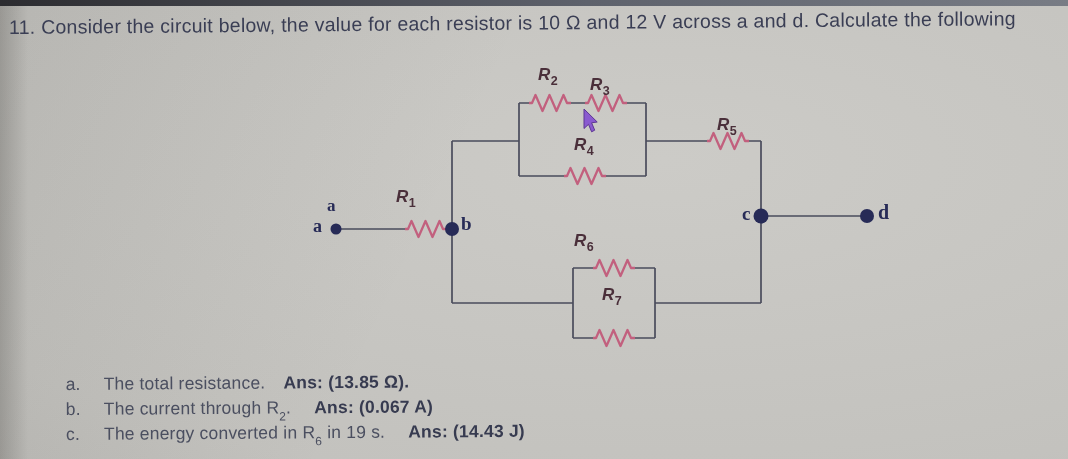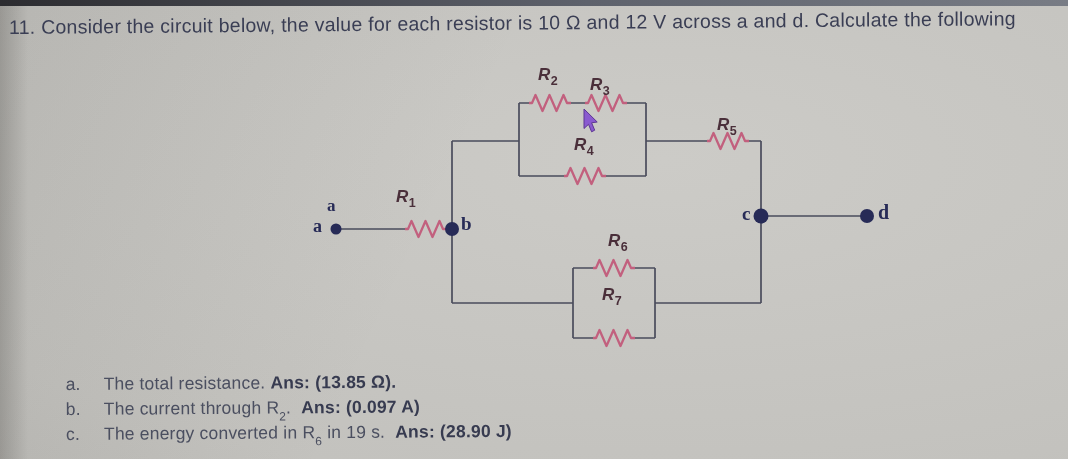--- a/index.html
+++ b/index.html
@@ -42,21 +42,21 @@
   .answers{
     position:absolute;left:0;top:0;width:100%;
     transform:rotate(-0.4deg);transform-origin:60px 440px;
   }
   .qrow{
     position:absolute;left:66px;white-space:nowrap;
     font-size:17.5px;color:#4b4f60;letter-spacing:0.2px;
   }
   .qletter{display:inline-block;width:38px;}
   .qrow sub{font-size:12px;position:relative;top:2px;}
-  .qans{font-weight:bold;color:#373b50;margin-left:5px;}
+  .qans{font-weight:bold;color:#373b50;margin-left:18px;}
 </style>
 </head>
 <body>
 
 <div class="page">
 
   <div class="top-strip"></div>
 
   <div class="title">11. Consider the circuit below, the value for each resistor is 10 Ω and 12 V across a and d. Calculate the following</div>
 
@@ -105,34 +105,34 @@
     <g stroke-width="1" fill="#8a5ad0">
       <polygon stroke="#5d3693" points="584,109 584,128.5 588.5,124.3 591.6,131.8 594.7,130.2 591.6,122.8 597.2,122"></polygon>
     </g>
   </svg>
 
   <span class="rlabel" style="left:396px;top:188px"><i>R</i><sub>1</sub></span>
   <span class="rlabel" style="left:538px;top:66px"><i>R</i><sub>2</sub></span>
   <span class="rlabel" style="left:590px;top:76px"><i>R</i><sub>3</sub></span>
   <span class="rlabel" style="left:574px;top:136px"><i>R</i><sub>4</sub></span>
   <span class="rlabel" style="left:717px;top:116px"><i>R</i><sub>5</sub></span>
-  <span class="rlabel" style="left:608px;top:232px"><i>R</i><sub>6</sub></span>
+  <span class="rlabel" style="left:574px;top:232px"><i>R</i><sub>6</sub></span>
   <span class="rlabel" style="left:602px;top:286px"><i>R</i><sub>7</sub></span>
 
   <span class="nlabel" style="left:327px;top:197px;font-size:17px">a</span>
   <span class="nlabel" style="left:313px;top:217px;font-size:18px">a</span>
   <span class="nlabel" style="left:461px;top:214px">b</span>
   <span class="nlabel" style="left:742px;top:204px">c</span>
   <span class="nlabel" style="left:878px;top:202px;font-size:20px">d</span>
 
   <div class="answers">
     <div class="qrow" style="top:374px">
       <span class="qletter">a.</span><span>The total resistance.</span><sub></sub><span></span><span class="qans">Ans: (13.85 Ω).</span>
     </div>
     <div class="qrow" style="top:399px">
-      <span class="qletter">b.</span><span>The current through R</span><sub>2</sub><span>. </span><span class="qans">Ans: (0.097 A)</span>
+      <span class="qletter">b.</span><span>The current through R</span><sub>2</sub><span>. </span><span class="qans">Ans: (0.067 A)</span>
     </div>
     <div class="qrow" style="top:424px">
-      <span class="qletter">c.</span><span>The energy converted in R</span><sub>6</sub><span> in 19 s. </span><span class="qans">Ans: (28.90 J)</span>
+      <span class="qletter">c.</span><span>The energy converted in R</span><sub>6</sub><span> in 19 s. </span><span class="qans">Ans: (14.43 J)</span>
     </div>
   </div>
 
 </div>
 
 </body></html>

